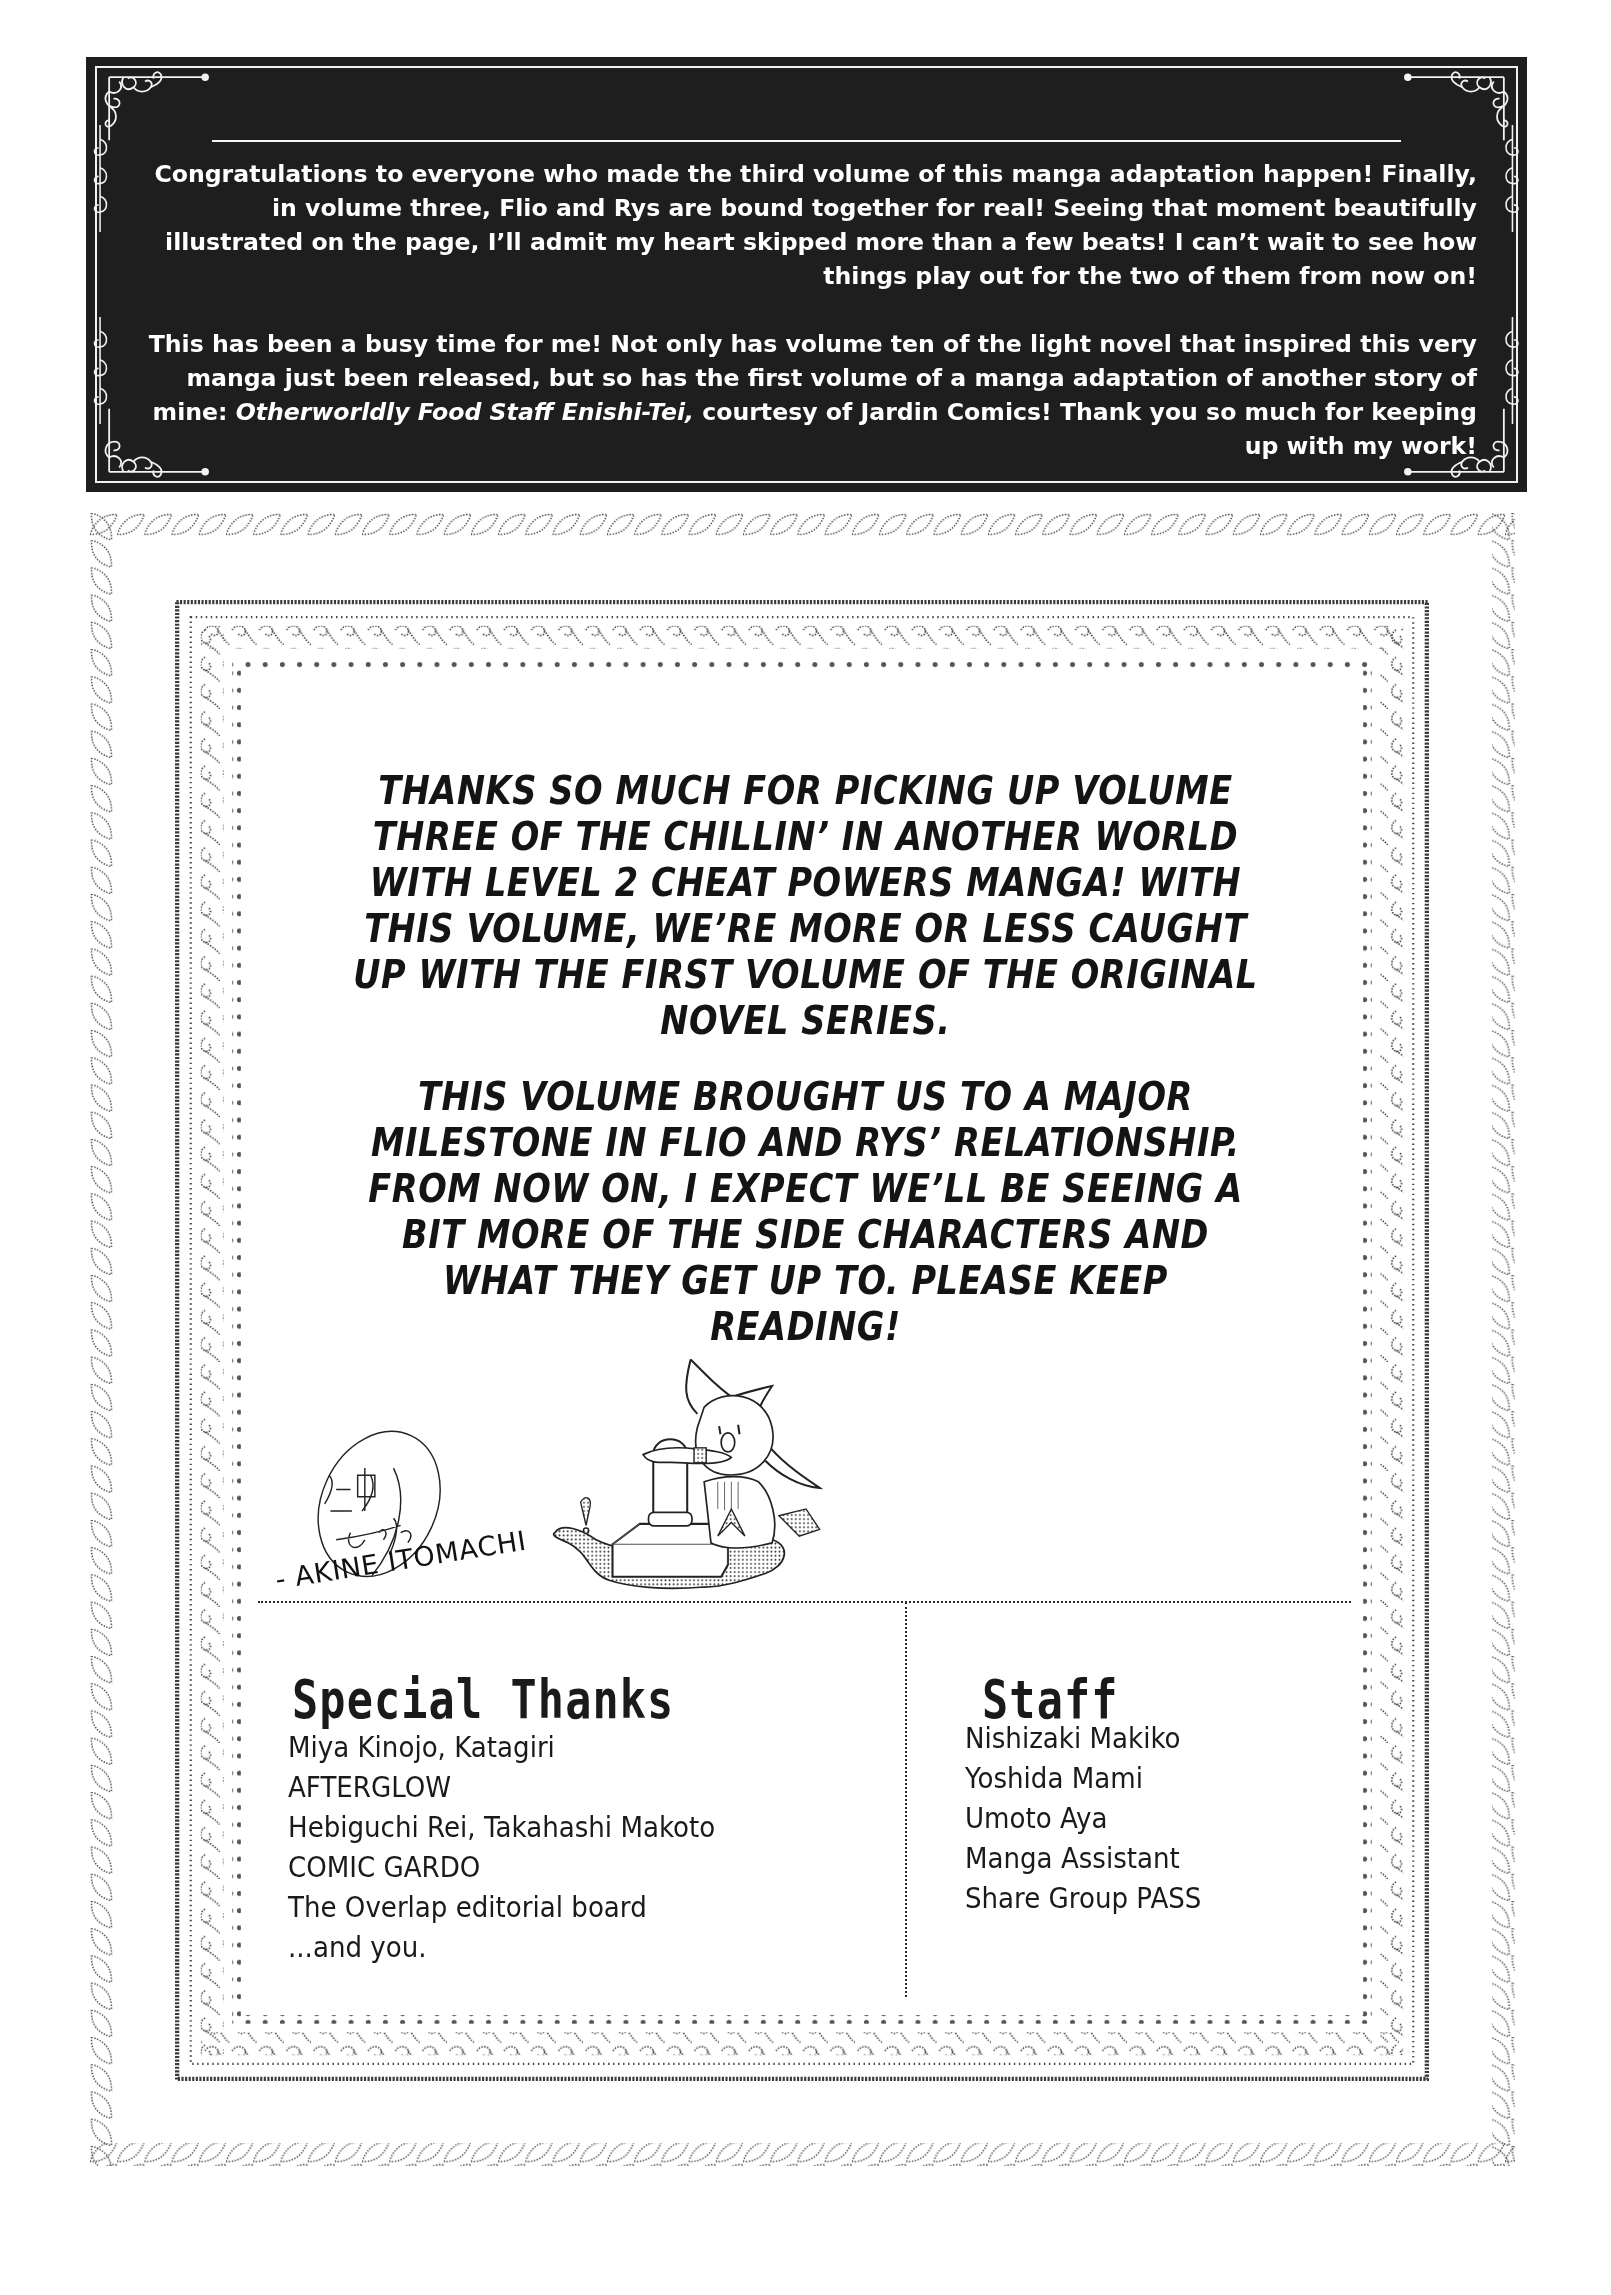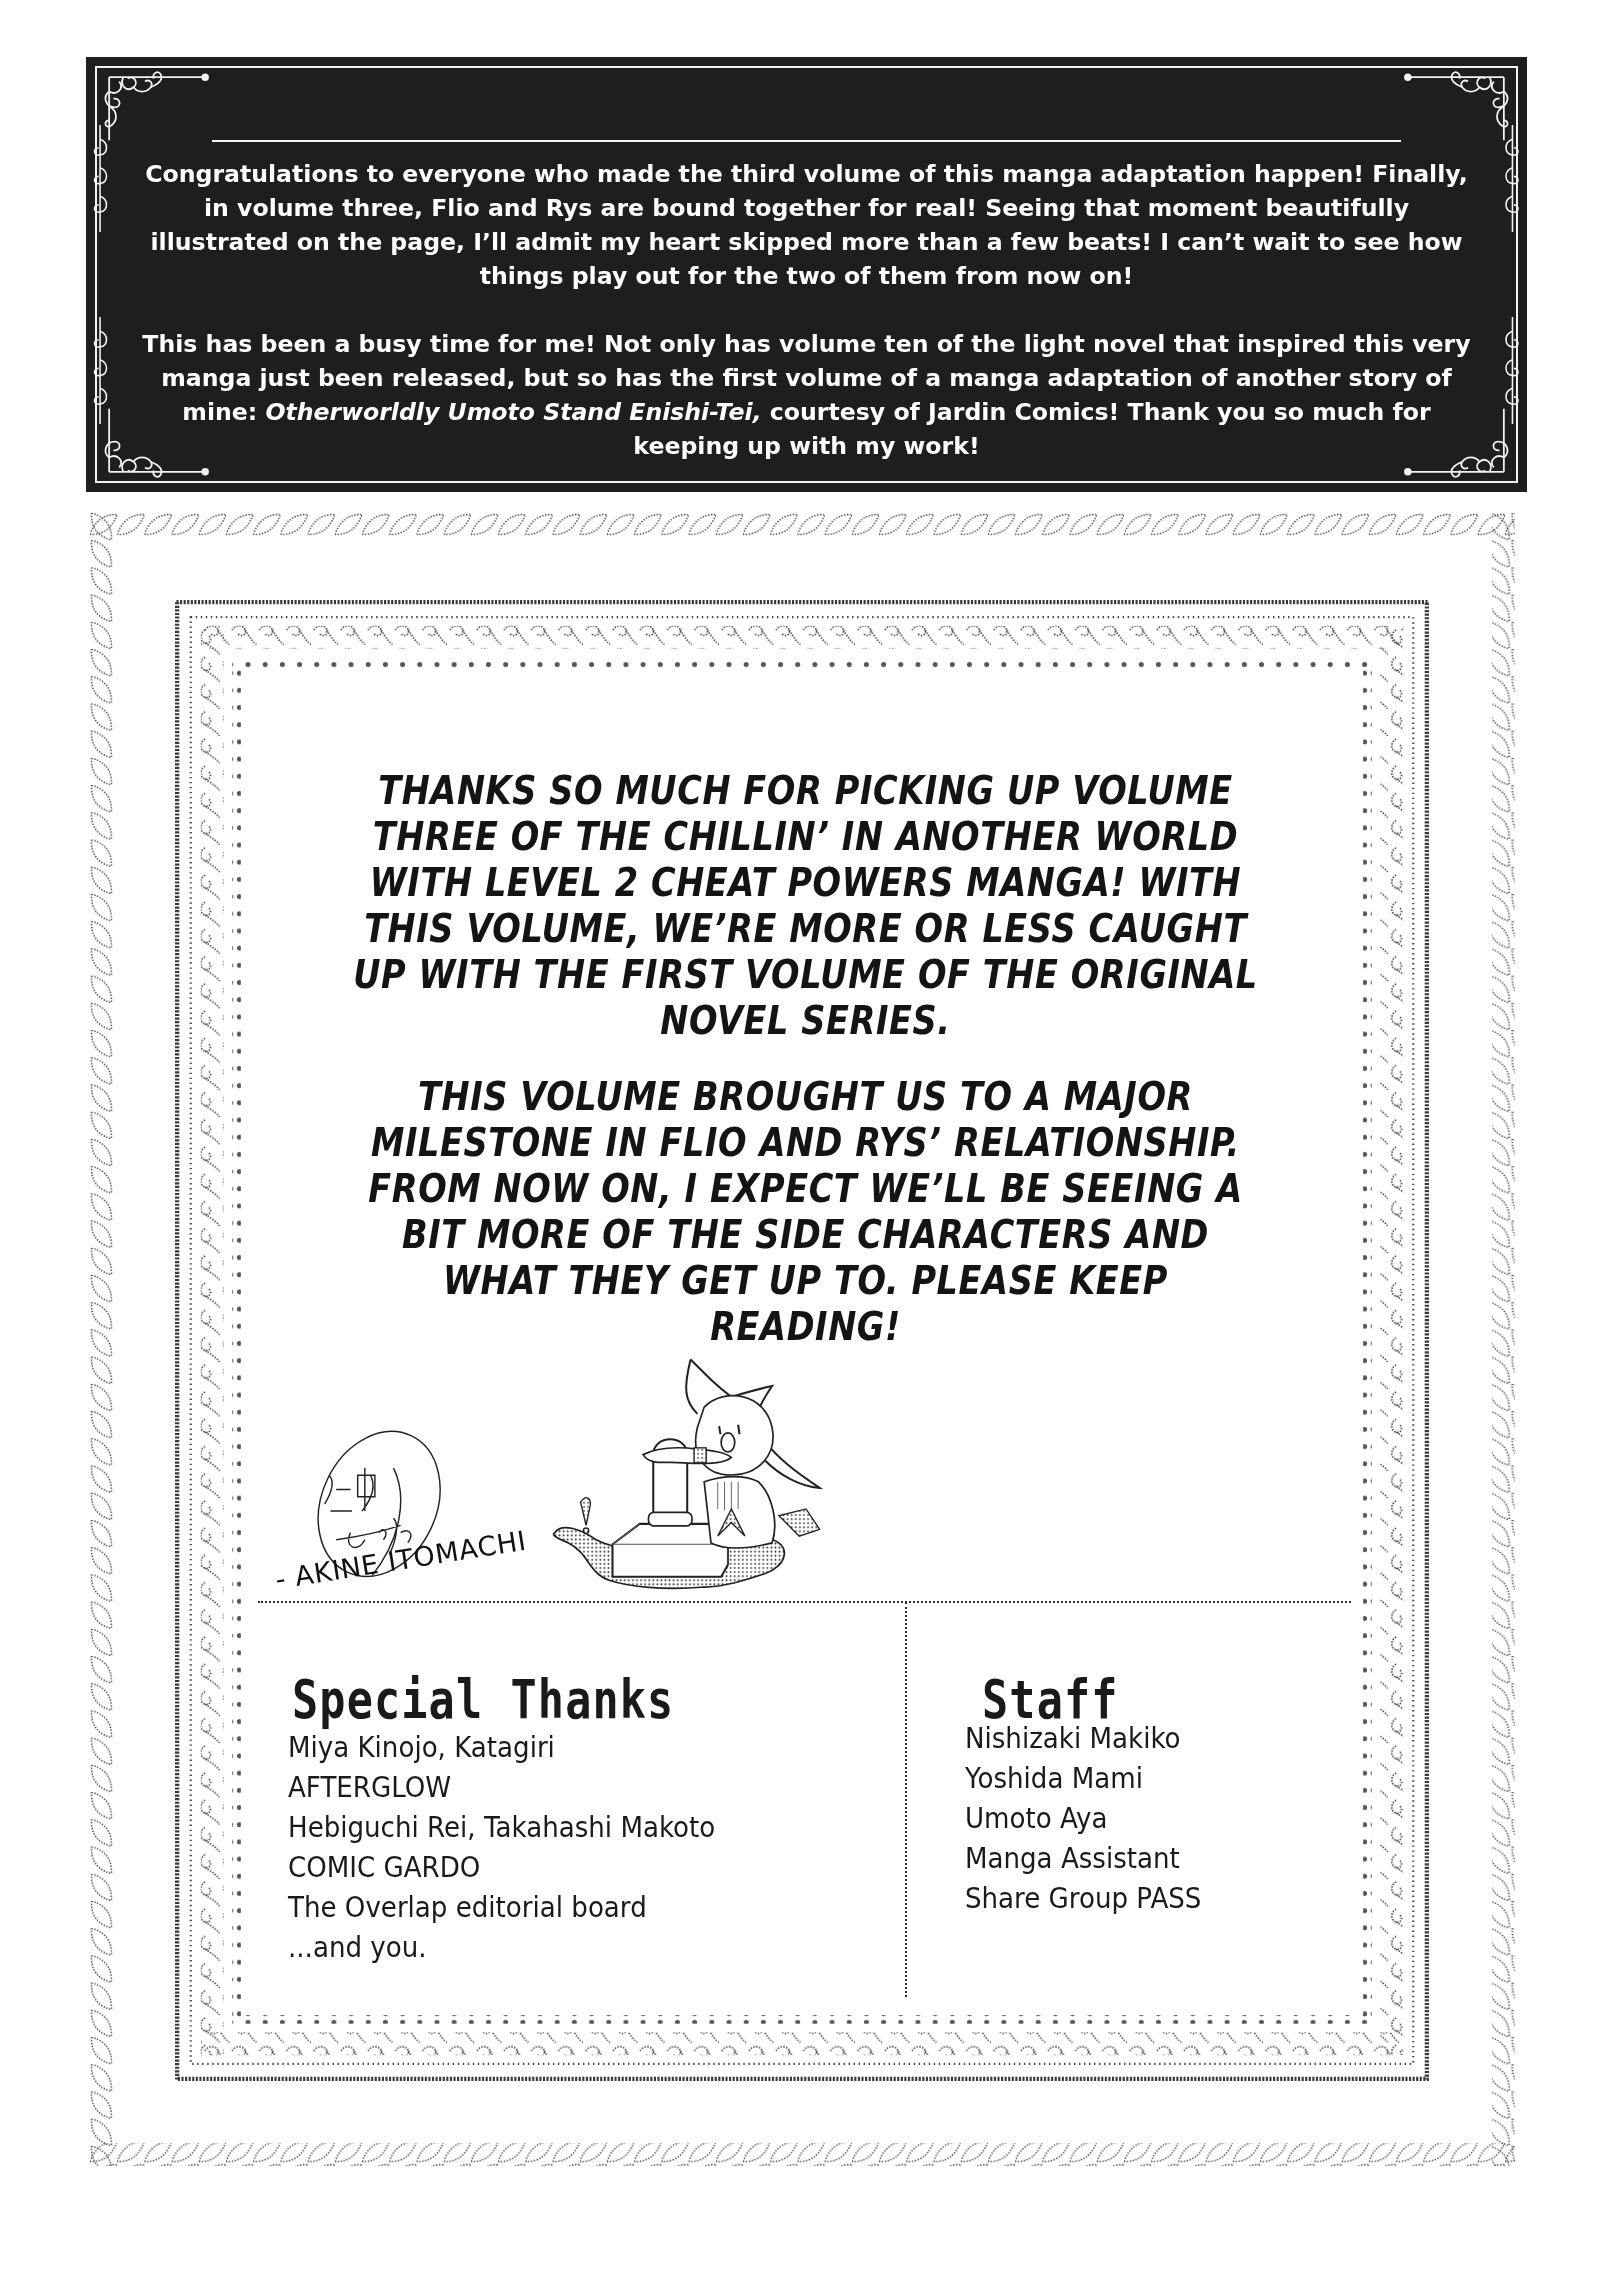--- a/index.html
+++ b/index.html
@@ -14,21 +14,21 @@
     .orn.bl { left: 2.9px; bottom: 2.9px; transform: scaleY(-1); }
     .orn.br { right: 2.9px; bottom: 2.9px; transform: scale(-1,-1); }
     .side-orn { position: absolute; width: 21.5px; height: 107px; }
     .side-orn.l1 { left: 4.3px; top: 68px; }
     .side-orn.l2 { left: 4.3px; bottom: 68px; }
     .side-orn.r1 { right: 4.3px; top: 68px; transform: scaleX(-1); }
     .side-orn.r2 { right: 4.3px; bottom: 68px; transform: scaleX(-1); }
 
     .writer-title { position: absolute; left: 0; right: 0; top: 49px; text-align: center; color: #ffffff; font-size: 31px; font-weight: bold; letter-spacing: 0.1px; }
     .writer-rule { position: absolute; left: 126px; right: 126px; top: 83px; height: 2.1px; background: #f4f4f4; }
-    .writer-body { position: absolute; left: 50px; right: 50px; top: 100px; text-align: center; color: #ffffff; font-size: 23.6px; line-height: 34px; font-weight: bold; }
+    .writer-body { position: absolute; left: 50px; right: 50px; top: 100px; text-align: right; color: #ffffff; font-size: 23.6px; line-height: 34px; font-weight: bold; }
     .writer-body p { margin: 0; }
     .writer-body p + p { margin-top: 34px; }
     .writer-body .ital { font-style: italic; }
 
     
     .rope { position: absolute; left: 90px; top: 513px; width: 1425px; height: 1653px; }
 
     
     .inner-frame { position: absolute; left: 175px; top: 600px; width: 1254px; height: 1481px; }
 
@@ -140,21 +140,21 @@
       <path d="M14 0 V150"></path>
       <path d="M14 20 c12 4 12 20 0 22 c-10 2 -10 -10 -2 -10"></path>
       <path d="M14 60 c12 4 12 20 0 22 c-10 2 -10 -10 -2 -10"></path>
       <path d="M14 100 c12 4 12 20 0 22 c-10 2 -10 -10 -2 -10"></path>
     </g>
   </svg>
 
   <div class="writer-rule"></div>
   <div class="writer-body">
     <p>Congratulations to everyone who made the third volume of this manga adaptation happen! Finally, in volume three, Flio and Rys are bound together for real! Seeing that moment beautifully illustrated on the page, I’ll admit my heart skipped more than a few beats! I can’t wait to see how things play out for the two of them from now on!</p>
-    <p><span>This has been a busy time for me! Not only has volume ten of the light novel that inspired this very manga just been released, but so has the first volume of a manga adaptation of another story of mine: </span><span class="ital">Otherworldly Umoto Stand Enishi-Tei,</span><span> courtesy of Jardin Comics! Thank you so much for keeping up with my work!</span></p>
+    <p><span>This has been a busy time for me! Not only has volume ten of the light novel that inspired this very manga just been released, but so has the first volume of a manga adaptation of another story of mine: </span><span class="ital">Otherworldly Food Staff Enishi-Tei,</span><span> courtesy of Jardin Comics! Thank you so much for keeping up with my work!</span></p>
   </div>
 </section>
 
 <svg class="rope" viewBox="0 0 1990 2308" preserveAspectRatio="none">
   <defs>
     <pattern id="ropeH" x="0" y="0" width="38" height="32" patternUnits="userSpaceOnUse">
       <path d="M0 30 C10 2, 30 2, 38 2" fill="none" stroke="#555" stroke-width="2.2" stroke-dasharray="2 2"></path>
       <path d="M0 30 C8 30, 28 30, 38 2" fill="none" stroke="#555" stroke-width="2.2" stroke-dasharray="2 2"></path>
     </pattern>
     <pattern id="ropeV" x="0" y="0" width="32" height="38" patternUnits="userSpaceOnUse">

